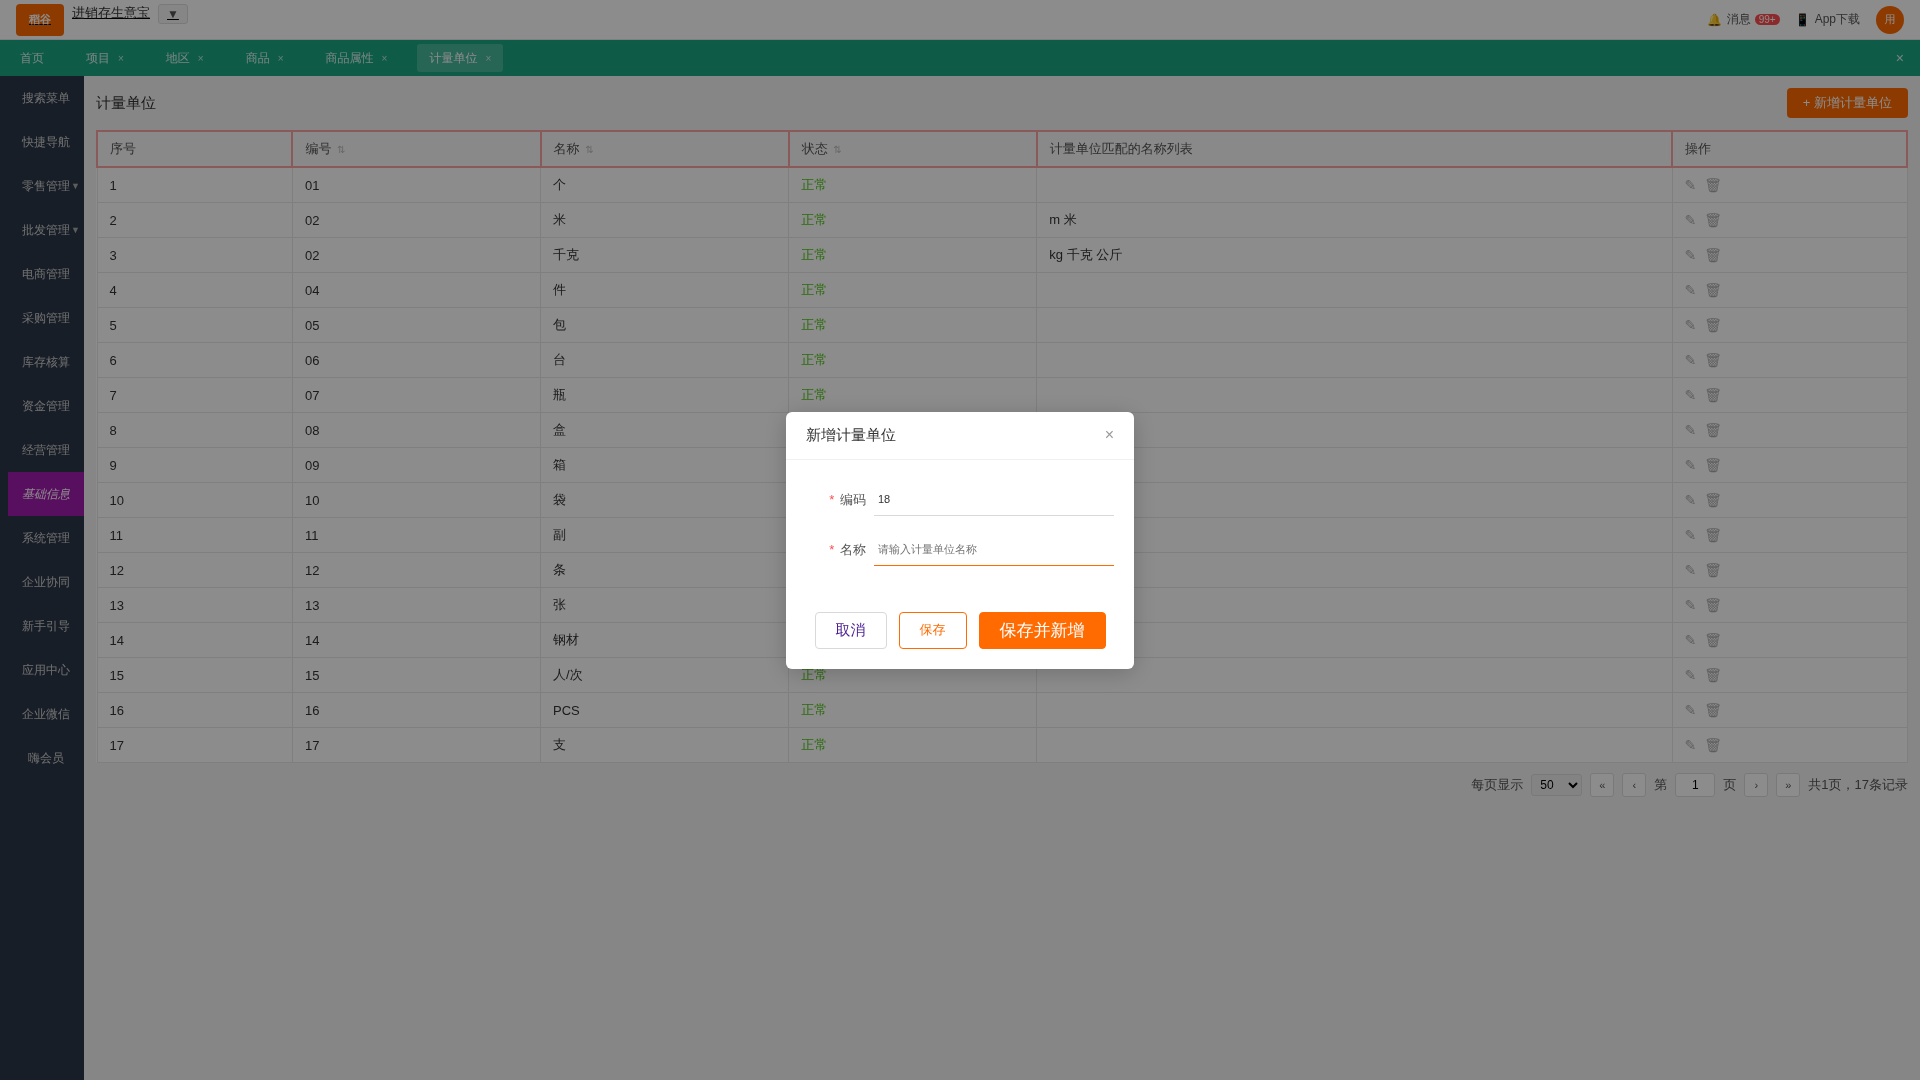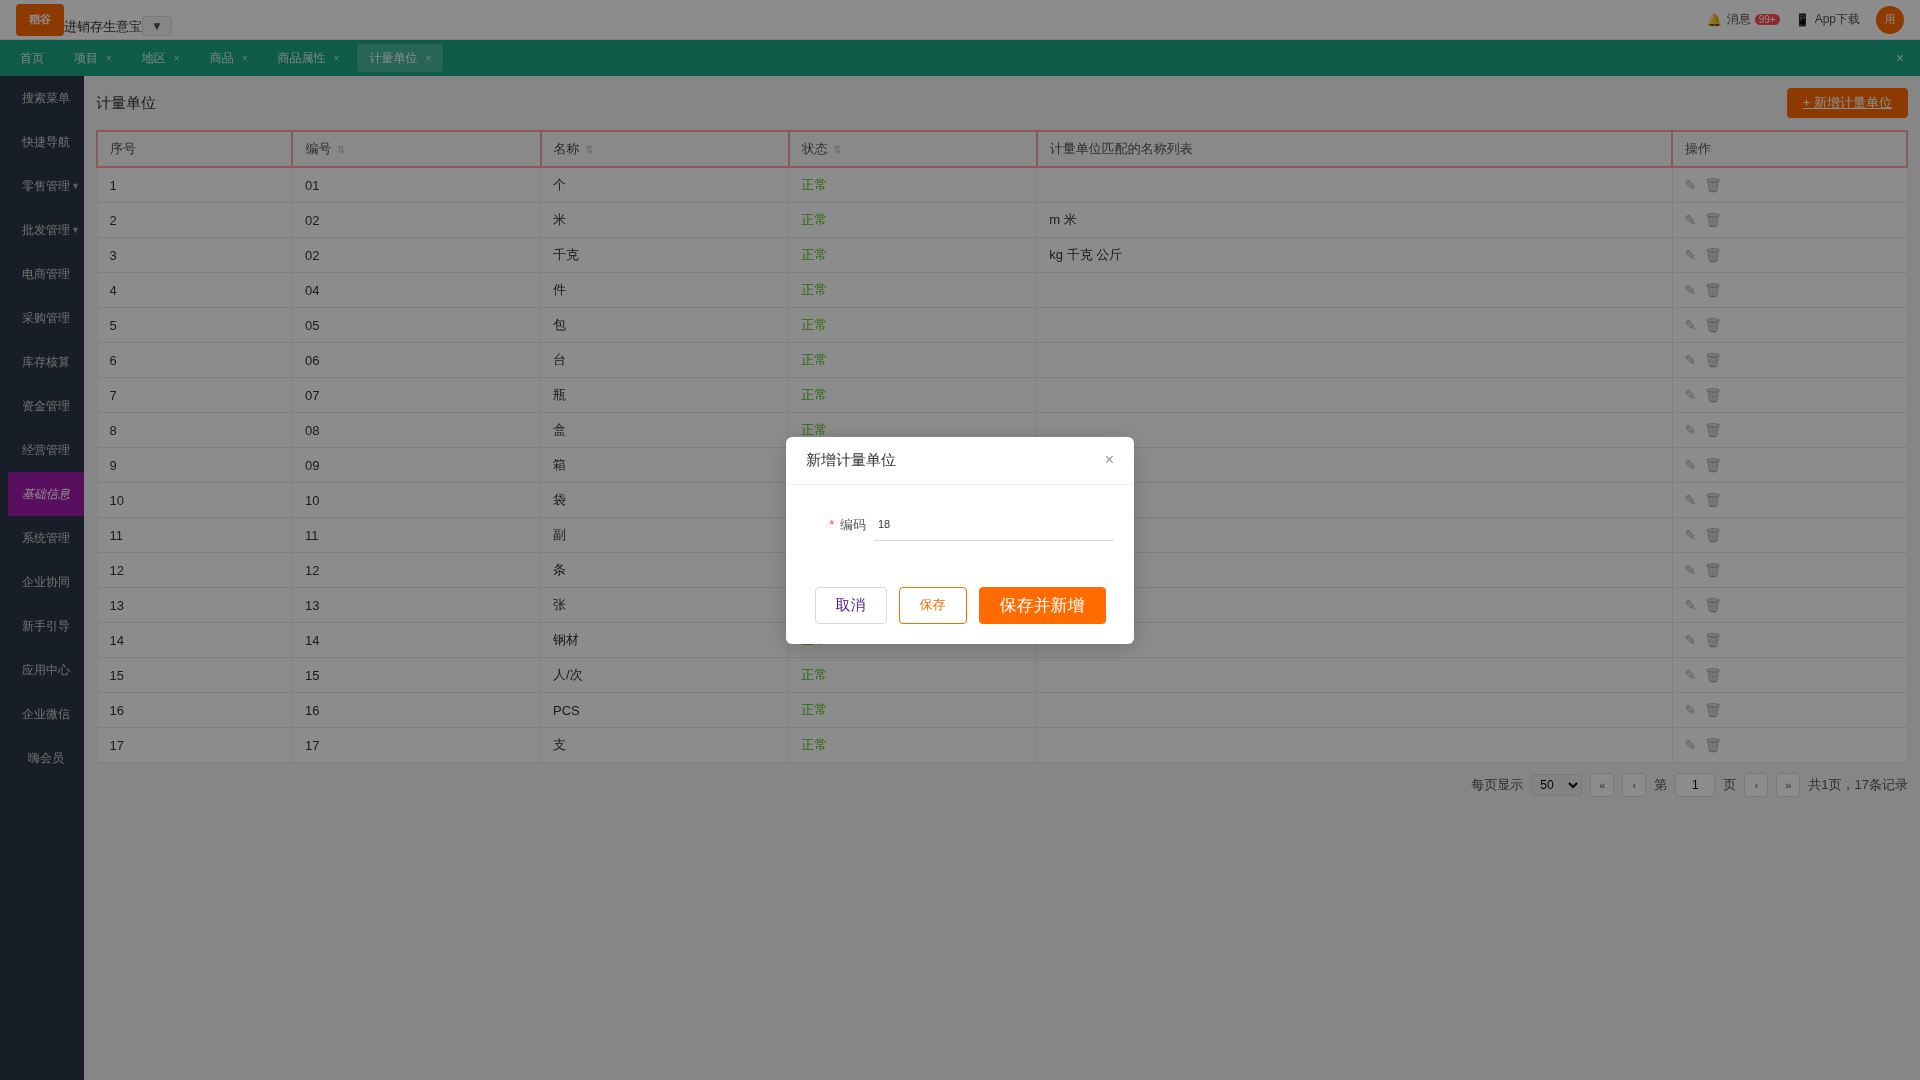--- a/index.html
+++ b/index.html
@@ -12,21 +12,23 @@
       display: flex;
       align-items: center;
       justify-content: space-between;
       padding: 0 16px;
       border-bottom: 1px solid #e8e8e8;
       position: relative;
       z-index: 10;
     }
     .logo-area {
       display: flex;
-      align-items: flex-end;
+      align-items: flex-start;
+      gap: 8px;
+      text-decoration: underline;
     }
     .logo-box {
       width: 48px;
       height: 32px;
       background: #ff6b00;
       border-radius: 4px;
       display: flex;
       align-items: center;
       justify-content: center;
       color: white;
@@ -80,21 +82,21 @@
       font-size: 11px;
     }
 
     
     .tab-bar {
       height: 36px;
       background: #1ba784;
       display: flex;
       align-items: center;
       padding: 0 8px;
-      gap: 6px;
+      gap: 18px;
     }
     .tab-item {
       height: 28px;
       padding: 0 12px;
       border-radius: 3px;
       display: flex;
       align-items: center;
       gap: 6px;
       cursor: pointer;
       font-size: 12px;
@@ -173,21 +175,20 @@
       font-weight: 500;
     }
     .add-btn {
       background: #ff6b00;
       color: white;
       border: none;
       border-radius: 4px;
       padding: 6px 16px;
       font-size: 13px;
       cursor: pointer;
-      text-decoration: underline;
     }
 
     
     .data-table {
       width: 100%;
       background: white;
       border-collapse: collapse;
       font-size: 13px;
     }
     .data-table th {
@@ -738,20 +739,27 @@
       <span class="modal-close">×</span>
     </div>
     <div class="modal-body">
       <div class="form-row">
         <label class="form-label">
           <span class="required">*</span>
           <span>编码</span>
         </label>
         <input class="form-input" type="text" value="18" style="">
       </div>
+      <div class="form-row">
+        <label class="form-label">
+          <span class="required">*</span>
+          <span>名称</span>
+        </label>
+        <input class="form-input focused" type="text" placeholder="请输入计量单位名称" style="">
+      </div>
     </div>
     <div class="modal-footer">
       <button class="btn-cancel">取消</button>
       <button class="btn-save">保存</button>
       <button class="btn-save-new">保存并新增</button>
     </div>
   </div>
 </div>
 
 </body></html>

